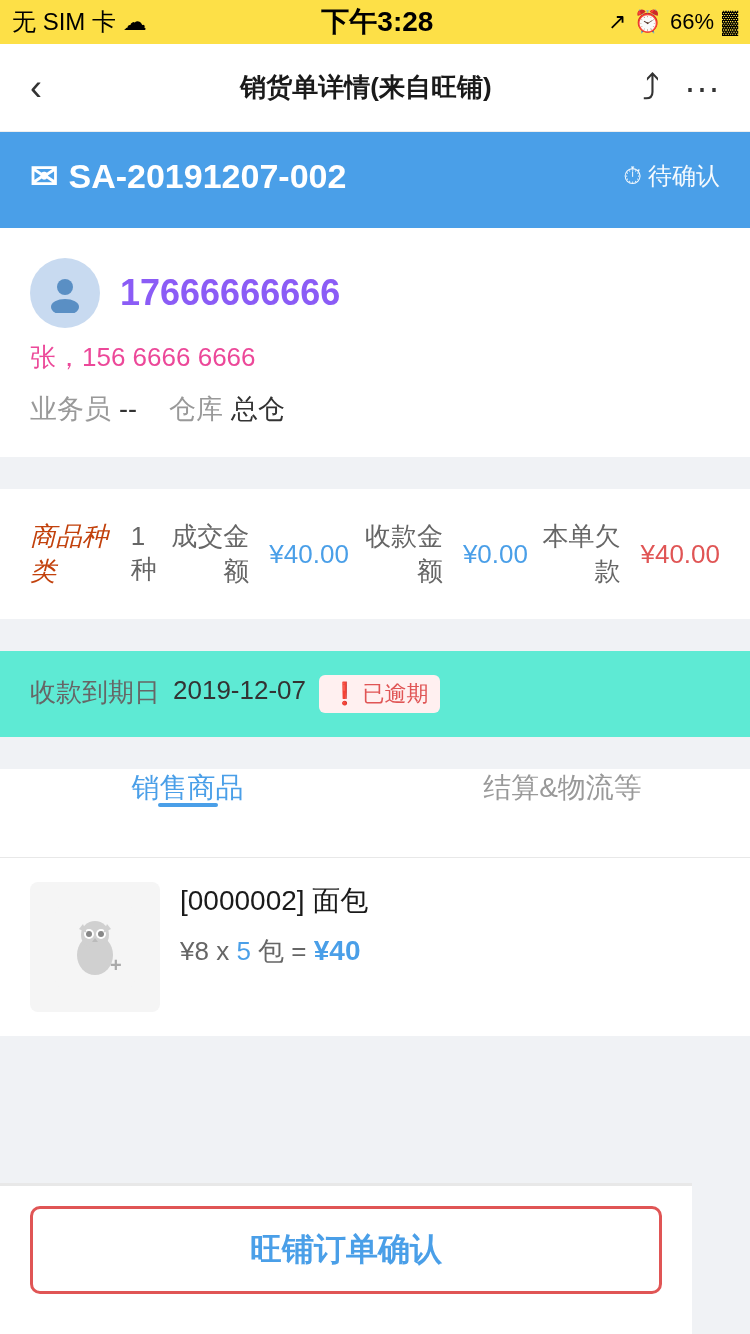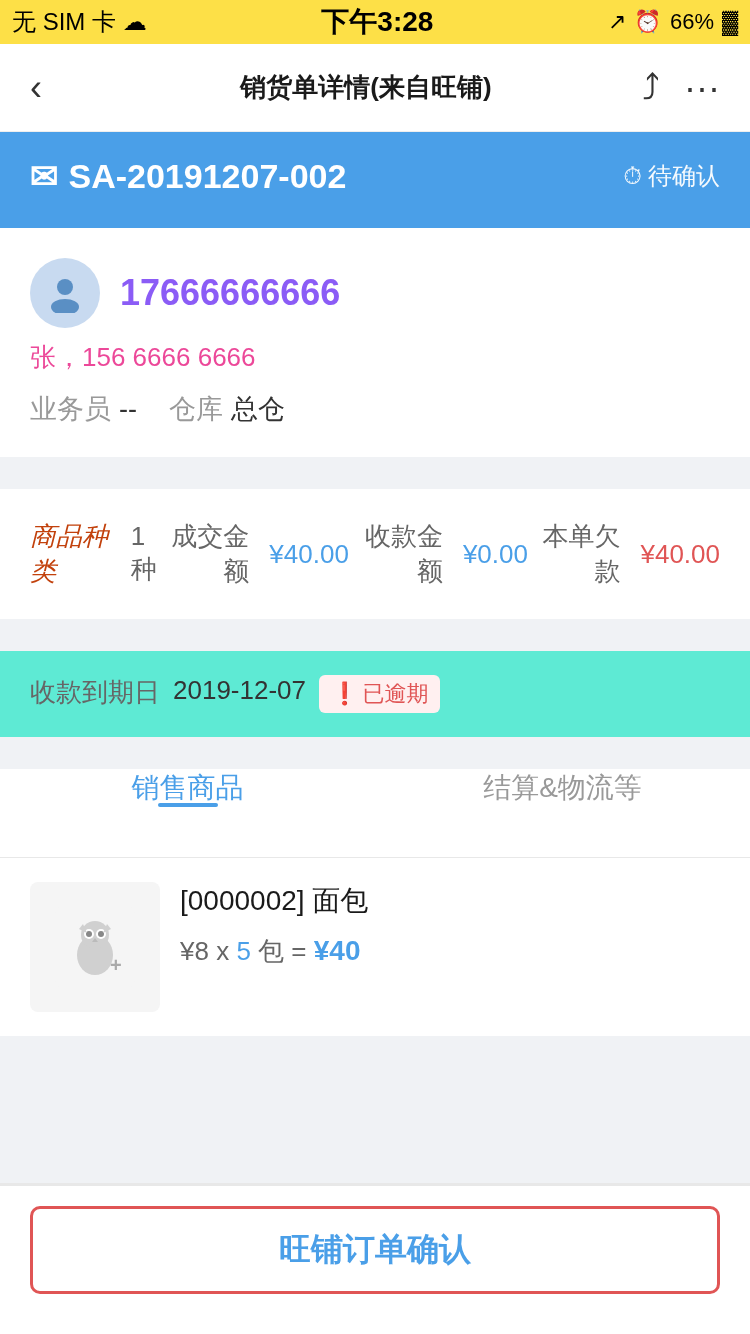--- a/index.html
+++ b/index.html
@@ -249,21 +249,21 @@
     .price-total { color: #4a9fe8; font-weight: 600; font-size: 28px; }
 
     
     .bottom-spacer { height: 160px; }
 
     
     .bottom-action {
       position: fixed;
       bottom: 0;
       left: 0;
-      width: 750px;
+      width: 692px;
       background: #fff;
       padding: 20px 30px 40px;
       border-top: 3px solid #e8e8e8;
     }
     .confirm-btn {
       width: 100%;
       height: 88px;
       border: 3px solid #e05555;
       border-radius: 10px;
       background: #fff;

